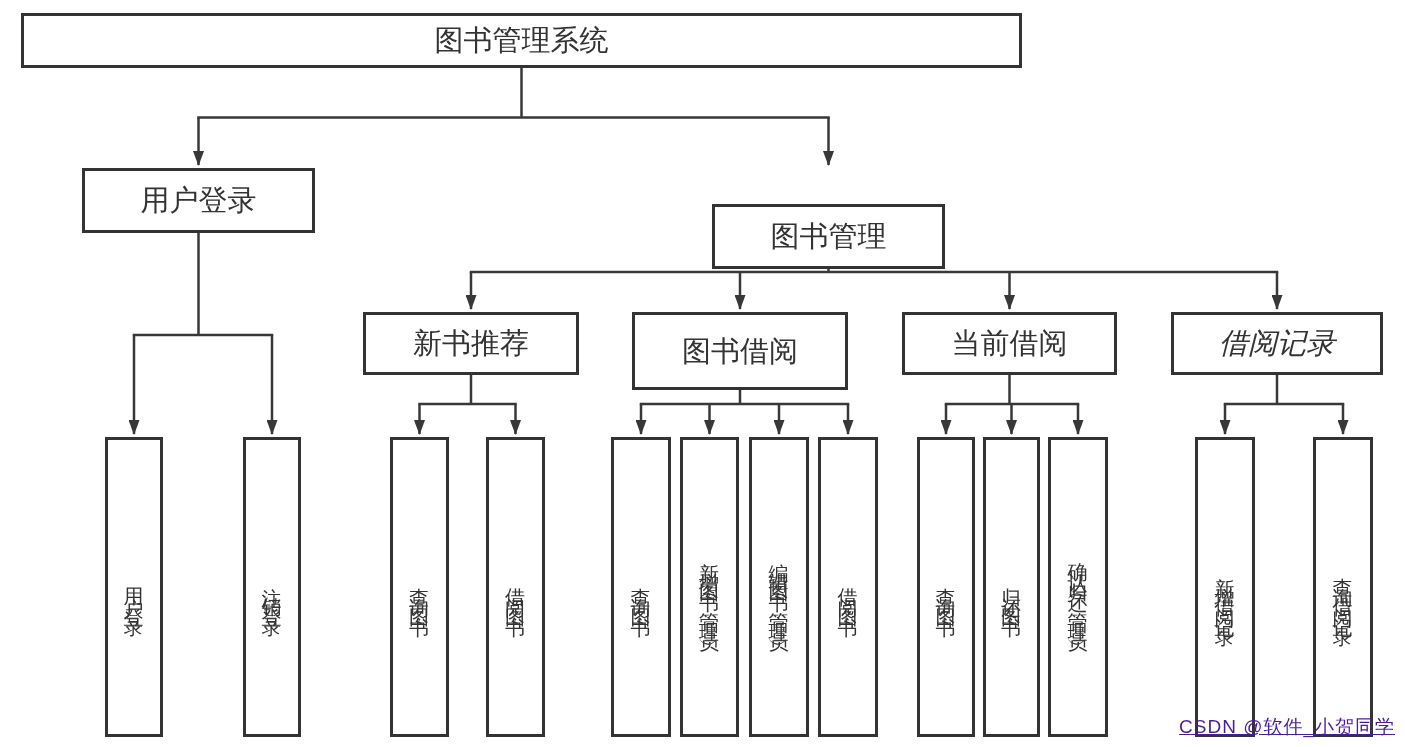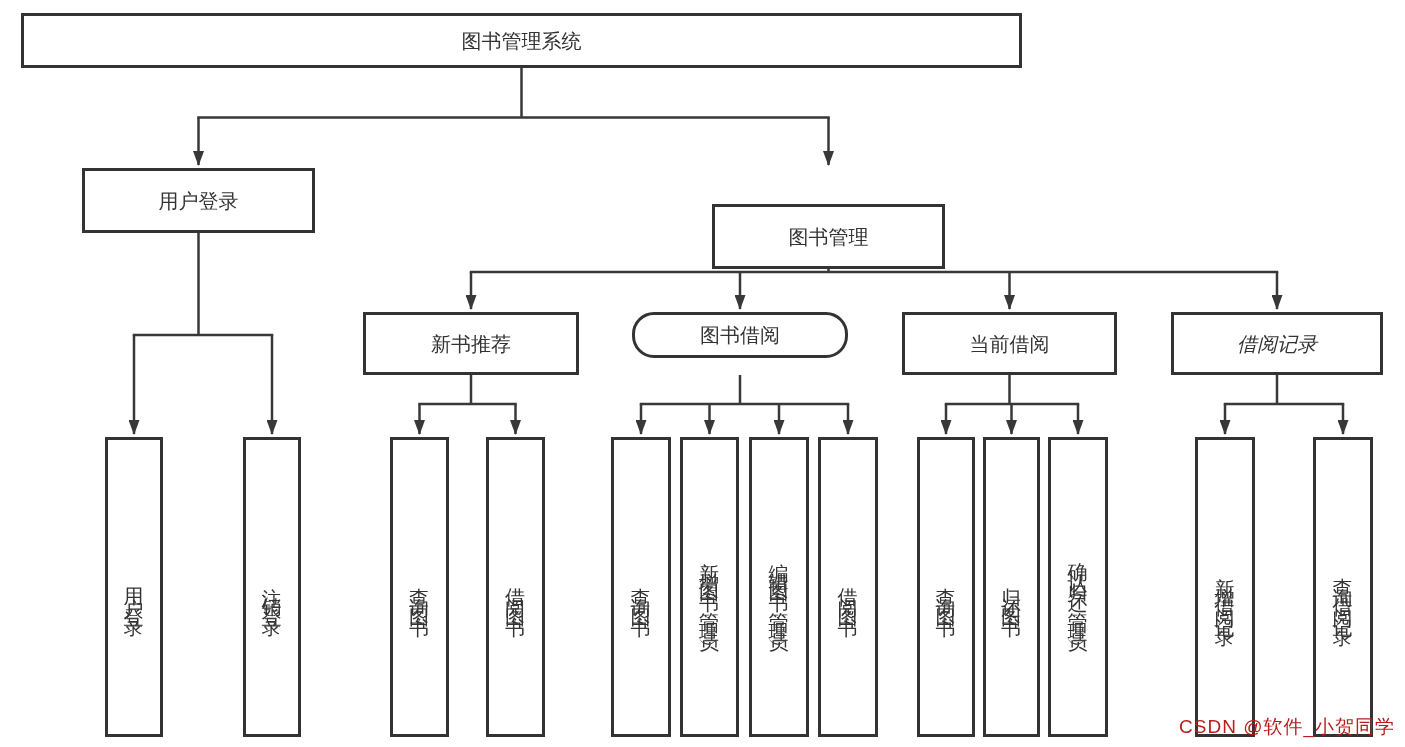--- a/index.html
+++ b/index.html
@@ -19,42 +19,43 @@
   .hbox, .vbox {
     position:absolute;
     border:3px solid #333333;
     background:#ffffff;
     display:flex;
     align-items:center;
     justify-content:center;
     color:#333333;
   }
   .hbox .lbl {
-    font-size:20px;
+    font-size:29px;
     line-height:1;
     white-space:nowrap;
   }
   .vbox .lbl {
     writing-mode:vertical-rl;
     text-orientation:mixed;
     font-size:20px;
     line-height:1;
     letter-spacing:10px;
     margin-bottom:-10px;
     white-space:nowrap;
   }
   .watermark {
     position:absolute;
     right:10px;
     bottom:7px;
     font-size:19px;
-    color:#b91c1c;
+    color:#4c1d95;
     letter-spacing:1px;
     z-index:5;
     white-space:nowrap;
+    text-decoration:underline;
   }
 </style>
 </head>
 <body>
 
 <div class="canvas">
 
   <svg class="wires" viewBox="0 0 1405 747" aria-hidden="true">
     <defs>
       <marker id="arrow" viewBox="0 0 15 11" refX="14" refY="5.5" markerWidth="15" markerHeight="11" orient="auto" markerUnits="userSpaceOnUse">
@@ -112,21 +113,21 @@
   <div class="hbox" style="left:82px; top:168px; width:233px; height:65px;">
     <span class="lbl">用户登录</span>
   </div>
   <div class="hbox" style="left:712px; top:168px; width:233px; height:65px;margin-top:36px;">
     <span class="lbl">图书管理</span>
   </div>
 
   <div class="hbox" style="left:363px; top:312px; width:216px; height:63px;">
     <span class="lbl">新书推荐</span>
   </div>
-  <div class="hbox" style="left:632px; top:312px; width:216px; height:46px;border-radius:22px;">
+  <div class="hbox" style="left:632px; top:312px; width:216px; height:78px;">
     <span class="lbl">图书借阅</span>
   </div>
   <div class="hbox" style="left:902px; top:312px; width:215px; height:63px;text-align:center;">
     <span class="lbl">当前借阅</span>
   </div>
   <div class="hbox" style="left:1171px; top:312px; width:212px; height:63px;font-style:italic;">
     <span class="lbl">借阅记录</span>
   </div>
 
   <div class="vbox" style="left:105px; top:437px; width:58px; height:300px;">

